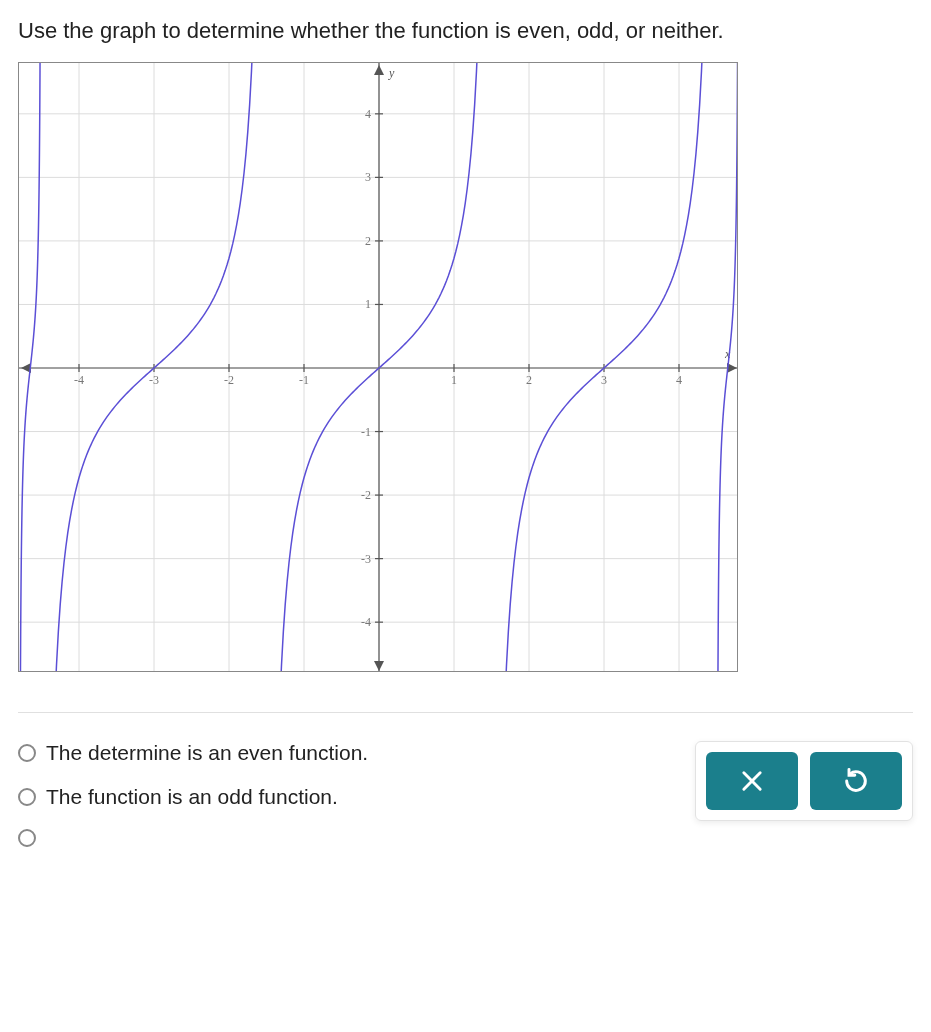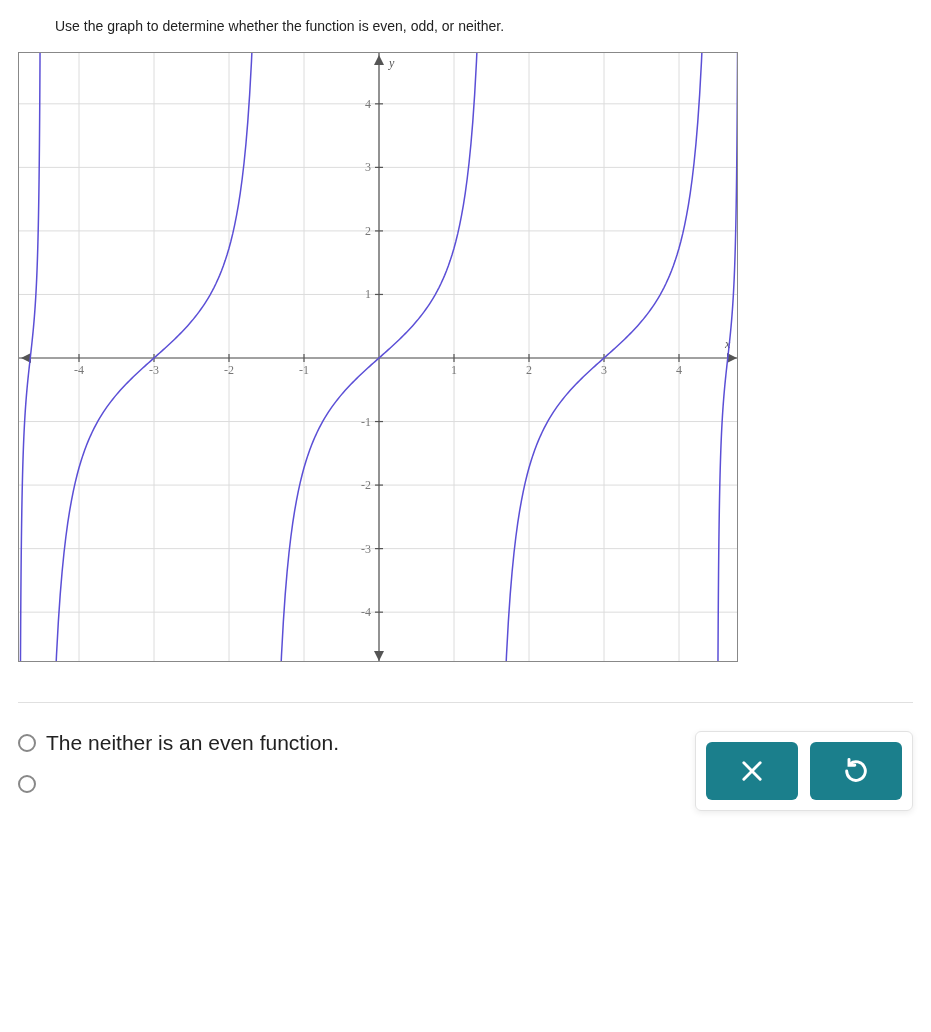--- a/index.html
+++ b/index.html
@@ -5,23 +5,22 @@
   * { box-sizing: border-box; }
   body {
     margin: 0;
     padding: 18px;
     font-family: Arial, Helvetica, sans-serif;
     background: #fff;
     color: #222;
     width: 931px;
   }
   .question {
-    font-size: 14px;
+    font-size: 22px;
     margin-bottom: 18px;
-    margin-left: 37px;
   }
   .chart-wrap {
     border: 1px solid #888;
     width: 720px;
     height: 610px;
     position: relative;
     overflow: hidden;
     margin-bottom: 40px;
   }
   svg { display: block; }
@@ -153,21 +152,25 @@
       <path class="curve" d="M 258.75 702.5480056040573 L 260.625 645.2050479549353 L 262.5 601.9516536997675 L 264.375 568.1219198862821 L 266.25 540.9050980959162 L 268.125 518.5069205799592 L 270 499.728174881811 L 271.875 483.73688789337285 L 273.75 469.9377281433319 L 275.625 457.89343873635715 L 277.5 447.27562265793085 L 279.375 437.8328367220432 L 281.25 429.36928540319894 L 283.125 421.73022163316693 L 285 414.79171414810287 L 286.875 408.45333001497056 L 288.75 402.6328073001223 L 290.625 397.2621137564441 L 292.5 392.2844882768135 L 294.375 387.65219059253434 L 296.25 383.32476896828814 L 298.125 379.26771188934913 L 300 375.4513879411738 L 301.875 371.85020445375085 L 303.75 368.4419339594466 L 305.625 365.2071706356261 L 307.5 362.12888834200805 L 309.375 359.1920787318023 L 311.25 356.38345296960307 L 313.125 353.6911943454889 L 315.00000000000006 351.10475189360744 L 316.875 348.6146672576886 L 318.75 346.2124286753167 L 320.62499999999994 343.89034720661516 L 322.5 341.64145130499173 L 324.37499999999994 339.4593965863754 L 326.25 337.3383882496274 L 328.125 335.27311407224386 L 330 333.25868628039507 L 331.875 331.29059089215866 L 333.75 329.36464337376975 L 335.625 327.4769496433121 L 337.5 325.62387161410743 L 339.37500000000006 323.801996598585 L 341.25 322.0081099984256 L 343.12499999999994 320.23917079283086 L 345 318.4922894074383 L 346.875 316.76470760451497 L 348.75000000000006 315.05378008285413 L 350.625 313.3569575150487 L 352.49999999999994 311.6717707819318 L 354.375 309.99581619008046 L 356.25 308.32674147925906 L 358.125 306.6622324432285 L 360 305 L 361.875 303.3377675567715 L 363.75 301.67325852074094 L 365.625 300.00418380991954 L 367.50000000000006 298.3282292180682 L 369.375 296.6430424849513 L 371.25 294.94621991714587 L 373.125 293.23529239548503 L 375 291.5077105925617 L 376.87500000000006 289.7608292071692 L 378.75 287.99189000157446 L 380.62499999999994 286.198003401415 L 382.5 284.3761283858925 L 384.37500000000006 282.5230503566879 L 386.25 280.6353566262302 L 388.125 278.7094091078413 L 390 276.74131371960493 L 391.875 274.72688592775614 L 393.75 272.6616117503726 L 395.62500000000006 270.5406034136246 L 397.5 268.3585486950082 L 399.375 266.10965279338484 L 401.25 263.7875713246833 L 403.125 261.38533274231133 L 405.00000000000006 258.89524810639256 L 406.875 256.3088056545111 L 408.74999999999994 253.61654703039687 L 410.625 250.80792126819773 L 412.50000000000006 247.87111165799195 L 414.375 244.79282936437386 L 416.25 241.5580660405534 L 418.125 238.14979554624915 L 420 234.54861205882622 L 421.875 230.73228811065076 L 423.75000000000006 226.6752310317118 L 425.625 222.34780940746566 L 427.5 217.71551172318652 L 429.375 212.73788624355586 L 431.25 207.36719269987765 L 433.12500000000006 201.54666998502938 L 435 195.2082858518972 L 436.87499999999994 188.269778366833 L 438.75 180.6307145968011 L 440.62500000000006 172.16716327795666 L 442.5 162.7243773420691 L 444.375 152.1065612636428 L 446.25 140.06227185666813 L 448.125 126.26311210662732 L 450 110.27182511818887 L 451.87500000000006 91.49307942004077 L 453.75 69.09490190408383 L 455.625 41.878080113718056 L 457.5 8.048346300232993 L 459.375 -35.20504795493571 L 461.25000000000006 -92.54800560405738"></path>
       <path class="curve" d="M 483.75 702.5480056040573 L 485.625 645.2050479549353 L 487.5 601.9516536997675 L 489.37500000000006 568.1219198862821 L 491.25 540.9050980959162 L 493.12499999999994 518.5069205799592 L 495 499.728174881811 L 496.87500000000006 483.73688789337285 L 498.75 469.9377281433319 L 500.625 457.89343873635715 L 502.5 447.27562265793085 L 504.375 437.8328367220432 L 506.25 429.36928540319894 L 508.12500000000006 421.73022163316693 L 510 414.79171414810287 L 511.875 408.45333001497056 L 513.75 402.6328073001223 L 515.625 397.2621137564441 L 517.5000000000001 392.2844882768135 L 519.375 387.65219059253434 L 521.25 383.32476896828814 L 523.125 379.26771188934924 L 525 375.4513879411738 L 526.875 371.85020445375085 L 528.75 368.4419339594466 L 530.625 365.2071706356261 L 532.5 362.12888834200805 L 534.375 359.1920787318023 L 536.25 356.38345296960307 L 538.125 353.6911943454889 L 540 351.10475189360744 L 541.875 348.6146672576886 L 543.75 346.2124286753167 L 545.6250000000001 343.89034720661516 L 547.5 341.64145130499173 L 549.375 339.4593965863754 L 551.25 337.3383882496274 L 553.125 335.27311407224386 L 555 333.25868628039507 L 556.875 331.29059089215866 L 558.75 329.36464337376975 L 560.625 327.4769496433121 L 562.5 325.6238716141074 L 564.375 323.801996598585 L 566.25 322.0081099984256 L 568.125 320.23917079283086 L 570 318.4922894074383 L 571.875 316.76470760451497 L 573.7500000000001 315.05378008285413 L 575.625 313.3569575150487 L 577.5 311.6717707819318 L 579.375 309.99581619008046 L 581.25 308.326741479259 L 583.125 306.6622324432285 L 585 305 L 586.875 303.3377675567715 L 588.75 301.673258520741 L 590.625 300.00418380991954 L 592.5 298.3282292180682 L 594.375 296.6430424849513 L 596.25 294.94621991714587 L 598.125 293.23529239548503 L 600 291.5077105925617 L 601.8750000000001 289.7608292071692 L 603.75 287.99189000157446 L 605.625 286.198003401415 L 607.5 284.3761283858926 L 609.375 282.5230503566879 L 611.25 280.6353566262302 L 613.1250000000001 278.7094091078413 L 615 276.74131371960493 L 616.875 274.72688592775614 L 618.75 272.6616117503726 L 620.625 270.5406034136246 L 622.5000000000001 268.3585486950082 L 624.375 266.10965279338484 L 626.25 263.7875713246833 L 628.125 261.38533274231133 L 630.0000000000001 258.89524810639256 L 631.875 256.3088056545111 L 633.75 253.61654703039687 L 635.625 250.80792126819773 L 637.5 247.87111165799195 L 639.375 244.79282936437386 L 641.2500000000001 241.5580660405534 L 643.125 238.14979554624915 L 645 234.54861205882622 L 646.875 230.73228811065076 L 648.75 226.6752310317118 L 650.6250000000001 222.34780940746566 L 652.5 217.71551172318652 L 654.375 212.73788624355586 L 656.25 207.36719269987765 L 658.1250000000001 201.54666998502938 L 660 195.2082858518972 L 661.875 188.2697783668329 L 663.75 180.6307145968011 L 665.625 172.16716327795666 L 667.5 162.72437734206932 L 669.3750000000001 152.1065612636428 L 671.25 140.06227185666785 L 673.125 126.26311210662732 L 675 110.27182511818887 L 676.8749999999999 91.49307942004111 L 678.7500000000001 69.09490190408383 L 680.625 41.878080113717715 L 682.5 8.048346300232993 L 684.375 -35.20504795493571 L 686.2499999999999 -92.5480056040567"></path>
       <path class="curve" d="M 698.625 702.5480056040772 L 698.8124999999999 645.2050479549428 L 699.0000000000001 601.9516536997803 L 699.1875 568.1219198862876 L 699.375 540.9050980959167 L 699.5625 518.5069205799638 L 699.75 499.72817488181215 L 699.9375 483.73688789337683 L 700.1250000000001 469.9377281433333 L 700.3124999999999 457.8934387363607 L 700.5 447.2756226579324 L 700.6875 437.8328367220464 L 700.875 429.36928540320054 L 701.0625 421.7302216331673 L 701.25 414.79171414810446 L 701.4374999999999 408.4533300149711 L 701.6250000000001 402.6328073001239 L 701.8125 397.2621137564447 L 702 392.28448827681495 L 702.1875 387.6521905925351 L 702.375 383.32476896828814 L 702.5625 379.26771188935 L 702.7500000000001 375.45138794117395 L 702.9374999999999 371.85020445375164 L 703.125 368.4419339594469 L 703.3125 365.207170635627 L 703.5 362.1288883420084 L 703.6875 359.19207873180324 L 703.875 356.3834529696036 L 704.0625 353.6911943454889 L 704.2500000000001 351.104751893608 L 704.4375 348.6146672576888 L 704.625 346.2124286753173 L 704.8125000000001 343.8903472066154 L 704.9999999999999 341.64145130499236 L 705.1875 339.4593965863757 L 705.375 337.33838824962817 L 705.5624999999999 335.2731140722442 L 705.75 333.2586862803951 L 705.9375 331.2905908921591 L 706.125 329.3646433737699 L 706.3125000000001 327.4769496433126 L 706.5 325.6238716141076 L 706.6875 323.80199659858556 L 706.8750000000001 322.0081099984259 L 707.0624999999999 320.2391707928315 L 707.25 318.49228940743865 L 707.4375000000001 316.764707604515 L 707.6249999999999 315.05378008285453 L 707.8125 313.35695751504886 L 708 311.6717707819322 L 708.1875 309.99581619008063 L 708.375 308.32674147925957 L 708.5625 306.6622324432288 L 708.75 305 L 708.9375000000001 303.3377675567717 L 709.1250000000001 301.67325852074106 L 709.3125 300.00418380991994 L 709.5000000000001 298.3282292180683 L 709.6875 296.6430424849518 L 709.875 294.9462199171461 L 710.0625 293.23529239548554 L 710.2499999999999 291.5077105925619 L 710.4375000000001 289.7608292071692 L 710.625 287.99189000157475 L 710.8125 286.19800340141506 L 711 284.3761283858931 L 711.1875 282.52305035668803 L 711.375 280.6353566262308 L 711.5625000000001 278.70940910784157 L 711.7499999999999 276.74131371960556 L 711.9375 274.7268859277565 L 712.1250000000001 272.6616117503726 L 712.3125 270.5406034136251 L 712.5 268.3585486950084 L 712.6875 266.1096527933854 L 712.8749999999999 263.78757132468354 L 713.0625000000001 261.3853327423121 L 713.25 258.89524810639296 L 713.4375 256.30880565451196 L 713.625 253.61654703039744 L 713.8125 250.8079212681978 L 714 247.87111165799263 L 714.1875000000001 244.7928293643741 L 714.3749999999999 241.55806604055425 L 714.5625 238.14979554624955 L 714.75 234.5486120588273 L 714.9375 230.73228811065138 L 715.125 226.6752310317134 L 715.3125 222.34780940746646 L 715.4999999999999 217.7155117231867 L 715.6875000000001 212.7378862435571 L 715.875 207.3671926998781 L 716.0625 201.5466699850311 L 716.25 195.20828585189793 L 716.4374999999999 188.26977836683528 L 716.625 180.6307145968023 L 716.8125000000001 172.16716327795677 L 716.9999999999999 162.72437734207114 L 717.1875 152.10656126364336 L 717.375 140.0622718566712 L 717.5625 126.26311210662851 L 717.75 110.27182511819382 L 717.9375 91.49307942004361 L 718.125 69.09490190409201 L 718.3125000000001 41.87808011372306 L 718.5 8.048346300233106 L 718.6875 -35.205047954925135 L 718.8750000000001 -92.54800560405408"></path>
     </svg>
 </div>
 
 <div class="answer-block">
   <div class="options">
     <div class="option">
       <span class="radio"></span>
-      <span>The neither is an even function.</span>
+      <span>The determine is an even function.</span>
+    </div>
+    <div class="option">
+      <span class="radio"></span>
+      <span>The function is an odd function.</span>
     </div>
     <div class="option">
       <span class="radio"></span>
     </div>
   </div>
   <div class="controls">
     <button class="btn">
       <svg viewBox="0 0 24 24">
         <line x1="5" y1="5" x2="19" y2="19"></line>
           <line x1="19" y1="5" x2="5" y2="19"></line>

